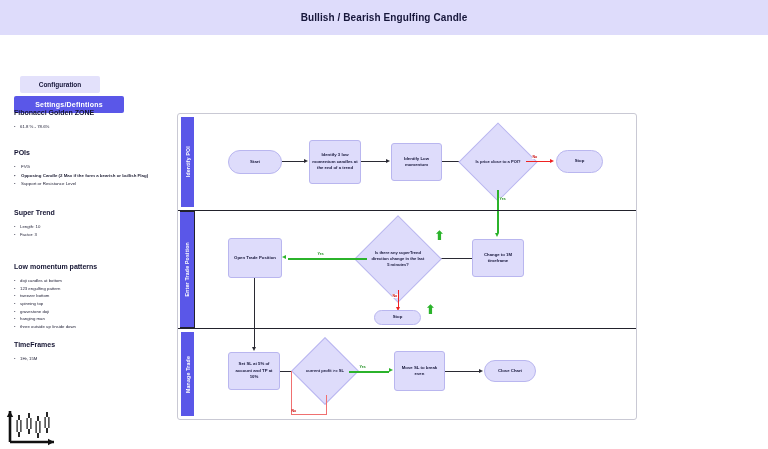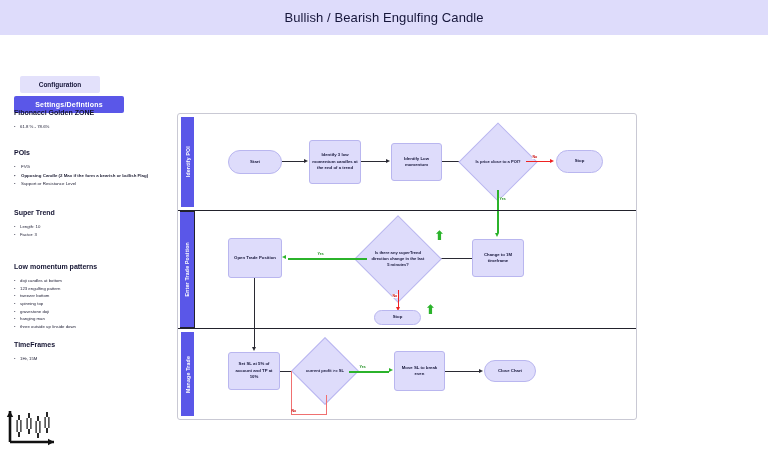--- a/index.html
+++ b/index.html
@@ -5,21 +5,21 @@
   html,body{margin:0;padding:0;}
   body{
     width:768px;height:449px;background:#ffffff;overflow:hidden;position:relative;
     font-family:"Liberation Sans","DejaVu Sans",sans-serif;color:#1a1a2e;
   }
   
   #header{
     position:absolute;left:0;top:0;width:768px;height:35px;background:#dedcfb;
     display:flex;align-items:center;justify-content:center;
   }
-  #header .title{font-size:13px;font-weight:normal;color:#16163a;letter-spacing:.1px;}
+  #header .title{font-size:10px;font-weight:bold;color:#16163a;letter-spacing:.1px;}
 
   
   #sidebar{position:absolute;left:0;top:60px;width:176px;height:389px;background:#fff;}
   .tabrow{position:absolute;left:14px;top:16px;}
   .tab{
     display:block;font-size:6.5px;font-weight:bold;text-align:center;
     padding:5px 0;width:80px;border-radius:2px;margin-bottom:3px;
   }
   .tab.config{background:#e3e1fb;color:#16163a;width:80px;margin-left:6px;}
   .tab.settings{background:#5a57e8;color:#ffffff;width:110px;margin-left:0;font-size:7px;letter-spacing:.2px;}

